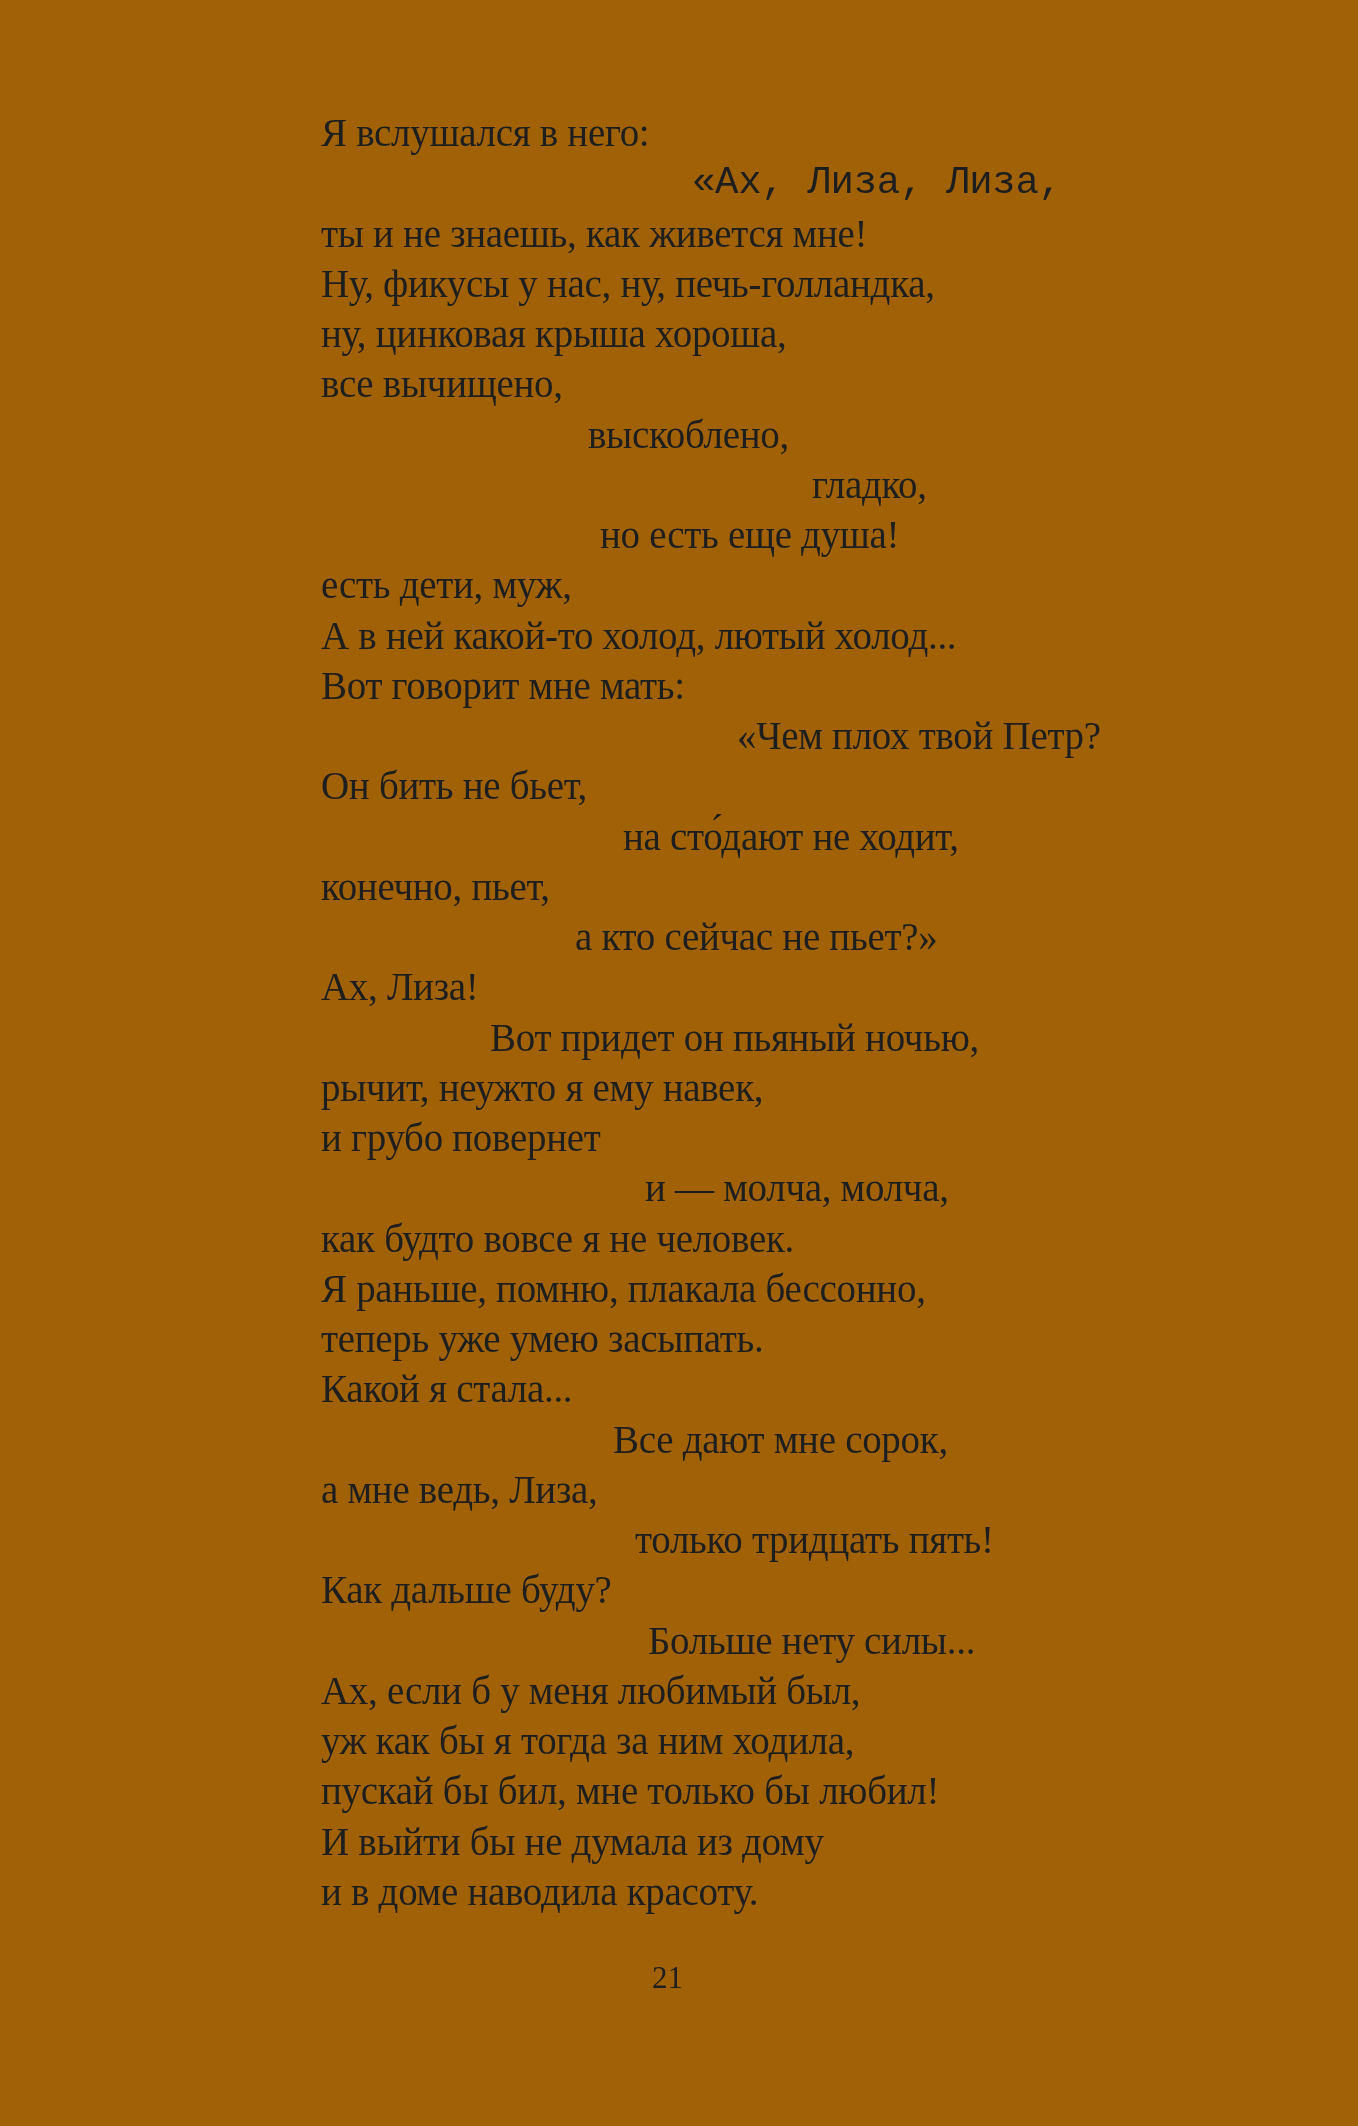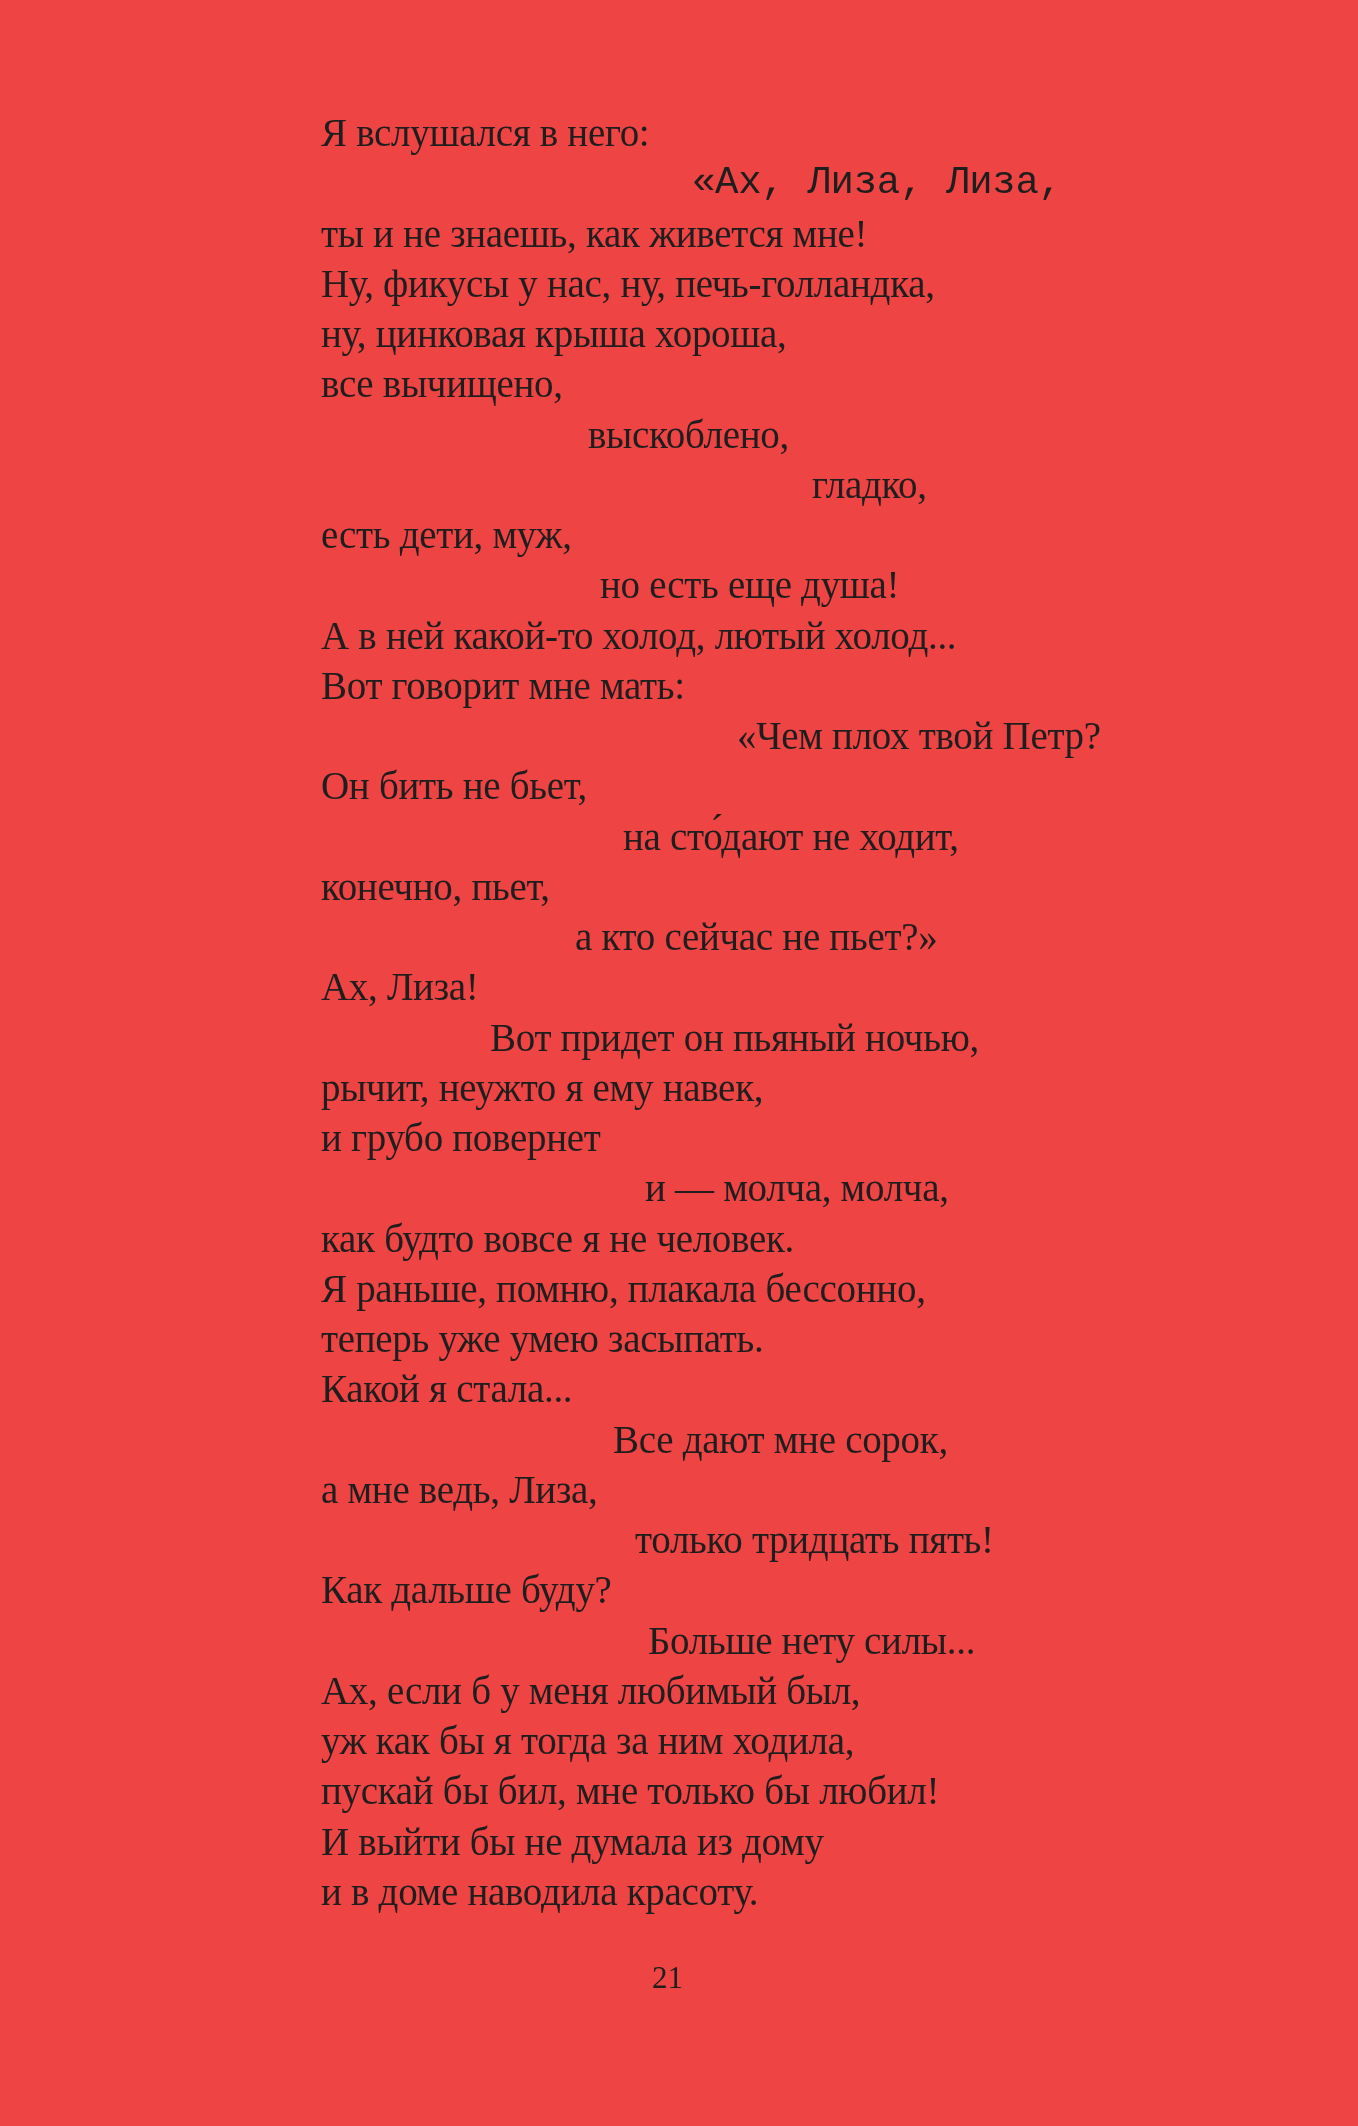--- a/index.html
+++ b/index.html
@@ -12,21 +12,21 @@
     height: 2126px;
     position: relative;
     overflow: hidden;
   }
   .page {
     position: absolute;
     left: 0;
     top: 0;
     width: 1358px;
     height: 2126px;
-    background: #ef4444;
+    background: #a16207;
   }
   .poem {
     position: absolute;
     left: 0;
     top: 108px;
     width: 1358px;
     font-family: "Liberation Serif", "DejaVu Serif", serif;
     font-size: 39px;
     line-height: 50.26px;
     color: #1e1e1e;
@@ -71,22 +71,22 @@
 <div class="page">
   <div class="poem">
     <span class="line">Я вслушался в него:</span>
     <span class="line i-692">«Ах, Лиза, Лиза,</span>
     <span class="line">ты и не знаешь, как живется мне!</span>
     <span class="line">Ну, фикусы у нас, ну, печь-голландка,</span>
     <span class="line">ну, цинковая крыша хороша,</span>
     <span class="line">все вычищено,</span>
     <span class="line i-588">выскоблено,</span>
     <span class="line i-812">гладко,</span>
+    <span class="line i-600">но есть еще душа!</span>
     <span class="line">есть дети, муж,</span>
-    <span class="line i-600">но есть еще душа!</span>
     <span class="line">А в ней какой-то холод, лютый холод...</span>
     <span class="line">Вот говорит мне мать:</span>
     <span class="line i-737">«Чем плох твой Петр?</span>
     <span class="line">Он бить не бьет,</span>
     <span class="line i-623">на сто́дают не ходит,</span>
     <span class="line">конечно, пьет,</span>
     <span class="line i-575">а кто сейчас не пьет?»</span>
     <span class="line">Ах, Лиза!</span>
     <span class="line i-490">Вот придет он пьяный ночью,</span>
     <span class="line">рычит, неужто я ему навек,</span>

